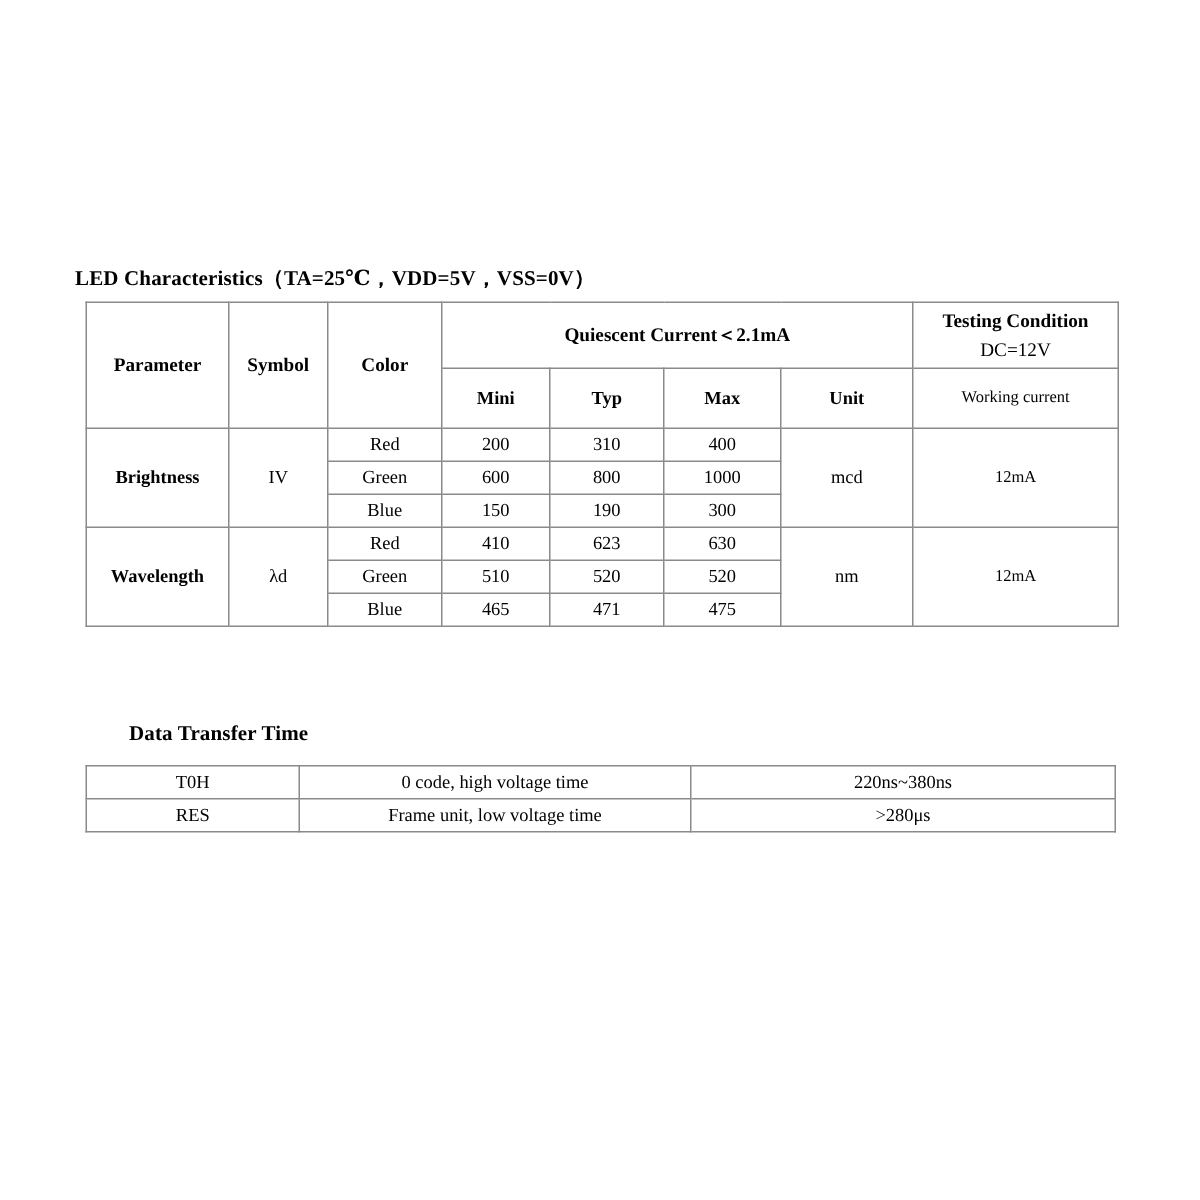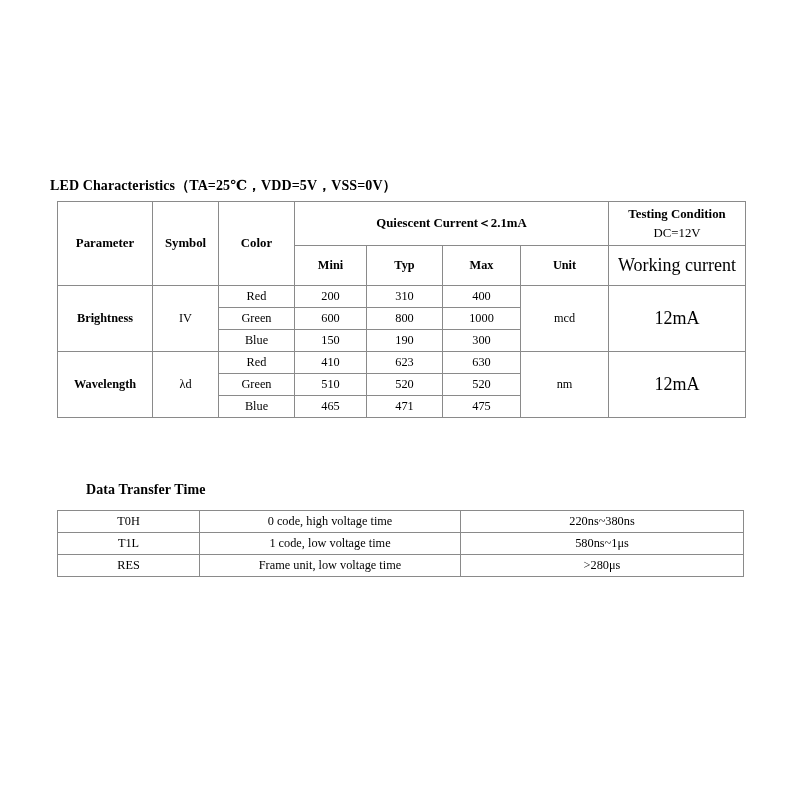--- a/index.html
+++ b/index.html
@@ -50,21 +50,21 @@
 
   
   #led-table {
     left: 57px;
     top: 201px;
     width: 688px;
   }
   #led-table .h-group   { height: 44px; font-size: 12.8px; }
   #led-table .h-sub     { height: 40px; }
   #led-table .datarow   { height: 22px; }
-  #led-table .testcell  { font-size: 18px; }
+  #led-table .testcell  { font-size: 11px; }
   #led-table .tc-head   { line-height: 1.45; }
 
   
   #dtt-table {
     left: 57px;
     top: 510px;
     width: 686px;
   }
   #dtt-table tr { height: 22px; }
 </style>
@@ -161,23 +161,18 @@
     <col style="width:261px">
     <col style="width:283px">
   </colgroup>
   <tbody>
     <tr>
       <td>T0H</td>
       <td>0 code, high voltage time</td>
       <td>220ns~380ns</td>
     </tr>
     <tr>
-      <td>T1L</td>
-      <td>1 code, low voltage time</td>
-      <td>580ns~1μs</td>
-    </tr>
-    <tr>
       <td>RES</td>
       <td>Frame unit, low voltage time</td>
       <td>&gt;280μs</td>
     </tr>
   </tbody>
 </table>
 
 </body></html>

